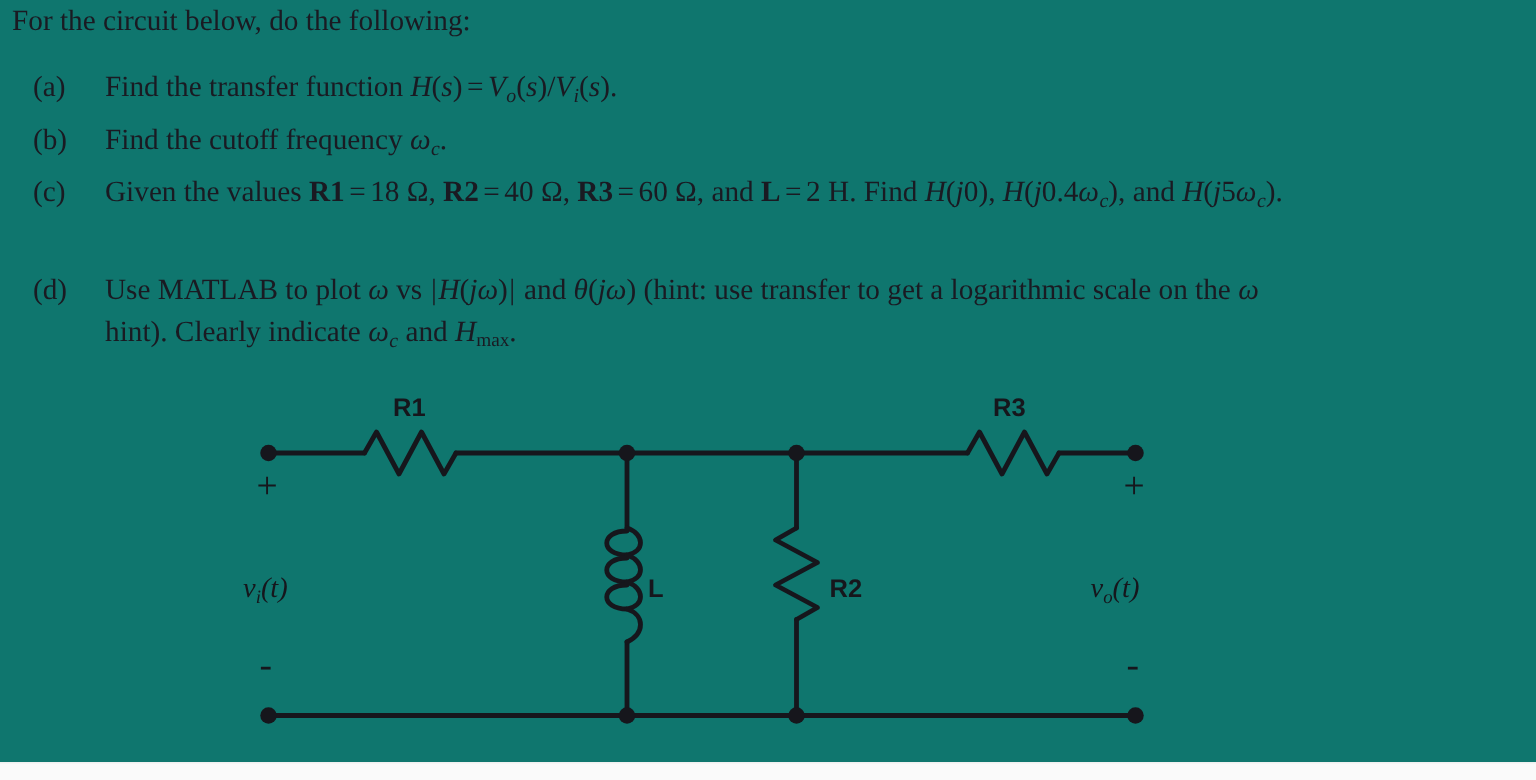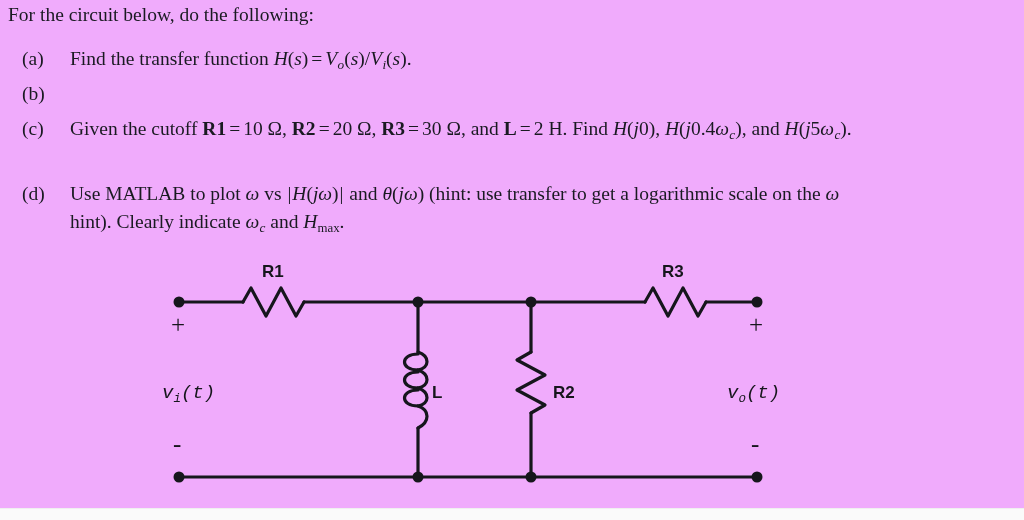--- a/index.html
+++ b/index.html
@@ -12,21 +12,21 @@
     height: 520px;
     position: relative;
     overflow: hidden;
     font-family: "Liberation Serif", "DejaVu Serif", serif;
     color: #1a1a22;
   }
 
   #page {
     position: absolute;
     inset: 0;
-    background: #f0abfc;
+    background: #0f766e;
   }
 
   
   .prose {
     position: absolute;
     left: 0;
     top: 0;
     width: 1024px;
   }
   .lead {
@@ -103,21 +103,21 @@
   .plabel {
     position: absolute;
     font-family: "Liberation Serif", "DejaVu Serif", serif;
     font-size: 25px;
     font-weight: 400;
     color: #16161c;
     white-space: nowrap;
   }
   .vlabel {
     position: absolute;
-    font-family: Liberation Mono, monospace;
+    font-family: Liberation Serif, serif;
     font-style: italic;
     font-size: 19px;
     color: #16161c;
     white-space: nowrap;
   }
   .vlabel .vsub {
     font-size: 0.66em;
     vertical-align: -0.3em;
     font-style: italic;
   }
@@ -145,30 +145,34 @@
     <div class="item itm-a">
       <span class="marker">(a)</span>
       <span class="body nowrap">
         <span>Find the transfer function</span>
         <span class="mi">H</span><span class="mup">(</span><span class="mi">s</span><span class="mup">)</span><span class="op mup">=</span><span class="mi">V</span><span class="sub">o</span><span class="mup">(</span><span class="mi">s</span><span class="mup">)</span><span class="mup">/</span><span class="mi">V</span><span class="sub">i</span><span class="mup">(</span><span class="mi">s</span><span class="mup">)</span><span>.</span>
       </span>
     </div>
 
     <div class="item itm-b">
       <span class="marker">(b)</span>
+      <span class="body nowrap">
+        <span>Find the cutoff frequency</span>
+        <span class="omega">ω</span><span class="sub">c</span><span>.</span>
+      </span>
     </div>
 
     <div class="item itm-c">
       <span class="marker">(c)</span>
       <span class="body">
         <span class="nowrap">
-          <span>Given the cutoff</span>
-          <span class="sans-b">R1</span><span class="op mup">=</span><span class="mnum">10</span>&nbsp;<span class="mup">Ω</span><span>,</span>
-          <span class="sans-b">R2</span><span class="op mup">=</span><span class="mnum">20</span>&nbsp;<span class="mup">Ω</span><span>,</span>
-          <span class="sans-b">R3</span><span class="op mup">=</span><span class="mnum">30</span>&nbsp;<span class="mup">Ω</span><span>,</span>
+          <span>Given the values</span>
+          <span class="sans-b">R1</span><span class="op mup">=</span><span class="mnum">18</span>&nbsp;<span class="mup">Ω</span><span>,</span>
+          <span class="sans-b">R2</span><span class="op mup">=</span><span class="mnum">40</span>&nbsp;<span class="mup">Ω</span><span>,</span>
+          <span class="sans-b">R3</span><span class="op mup">=</span><span class="mnum">60</span>&nbsp;<span class="mup">Ω</span><span>,</span>
           <span>and</span>
           <span class="sans-b">L</span><span class="op mup">=</span><span class="mnum">2</span>&nbsp;<span class="mup">H</span>.
           <span>Find</span>
           <span class="mi">H</span><span class="mup">(</span><span class="mi">j</span><span class="mnum">0</span><span class="mup">)</span><span>,</span>
           <span class="mi">H</span><span class="mup">(</span><span class="mi">j</span><span class="mnum">0.4</span><span class="omega">ω</span><span class="sub">c</span><span class="mup">)</span><span>,</span>
           <span>and</span>
         </span>
         <span class="nowrap">
           <span class="mi">H</span><span class="mup">(</span><span class="mi">j</span><span class="mnum">5</span><span class="omega">ω</span><span class="sub">c</span><span class="mup">)</span><span>.</span>
         </span>

